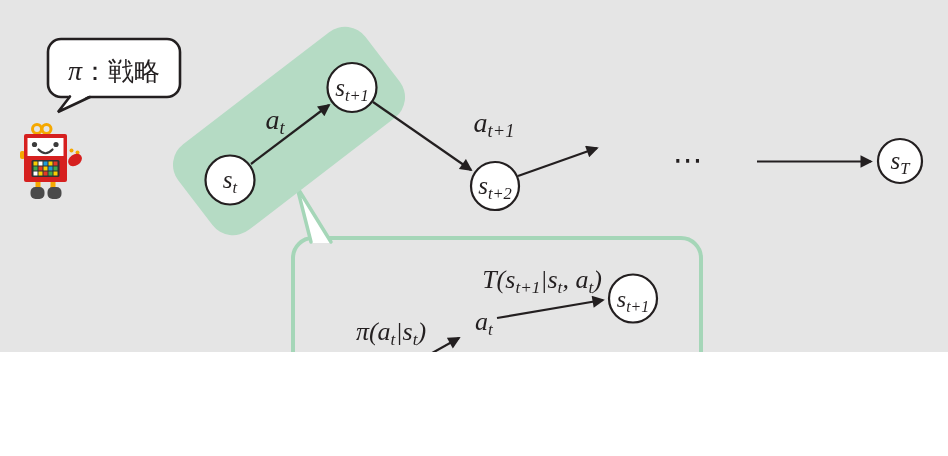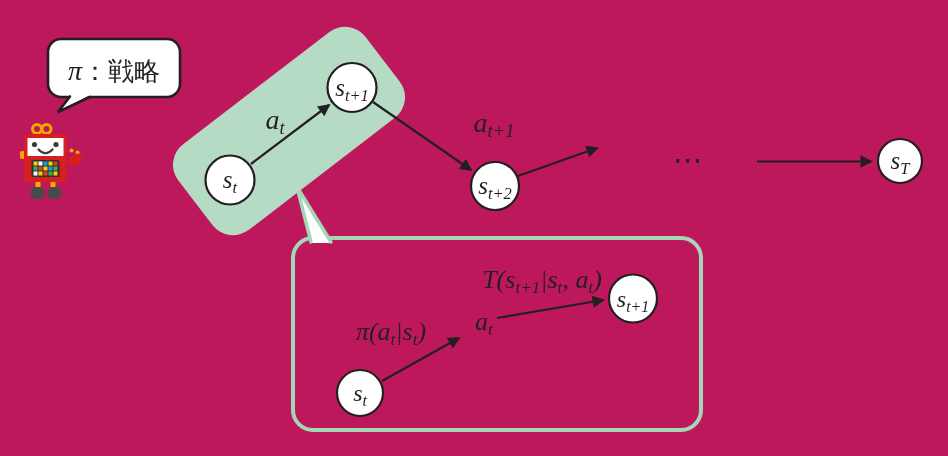--- a/index.html
+++ b/index.html
@@ -1,20 +1,20 @@
 <!DOCTYPE html>
 <html style="--ink: #231f20; --highlight-green: #b5dbc4; --box-border-green: #a5d6b8; --robot-red: #d6201f; --robot-orange: #f5a800;"><head>
 <meta charset="utf-8">
 <style>
   html, body { margin: 0; padding: 0; background: #ffffff; }
   .stage {
     position: relative;
     width: 948px;
-    height: 456px;
-    background: #be185d;
+    height: 352px;
+    background: #e5e5e5;
     overflow: hidden;
     font-family: "Liberation Serif", serif;
   }
   svg text { fill: var(--ink, #231f20); }
   .math { font-family: "Liberation Serif", serif; font-style: italic; }
   .cjk  { font-family: "Liberation Sans", sans-serif; font-style: normal; }
   .dots { font-family: "DejaVu Sans", sans-serif; font-style: normal; }
   .sub  { font-size: 0.66em; }
   .node { fill: #ffffff; stroke: var(--ink, #231f20); stroke-width: 2.2; }
   .edge { stroke: var(--ink, #231f20); stroke-width: 2.2; fill: none; }

